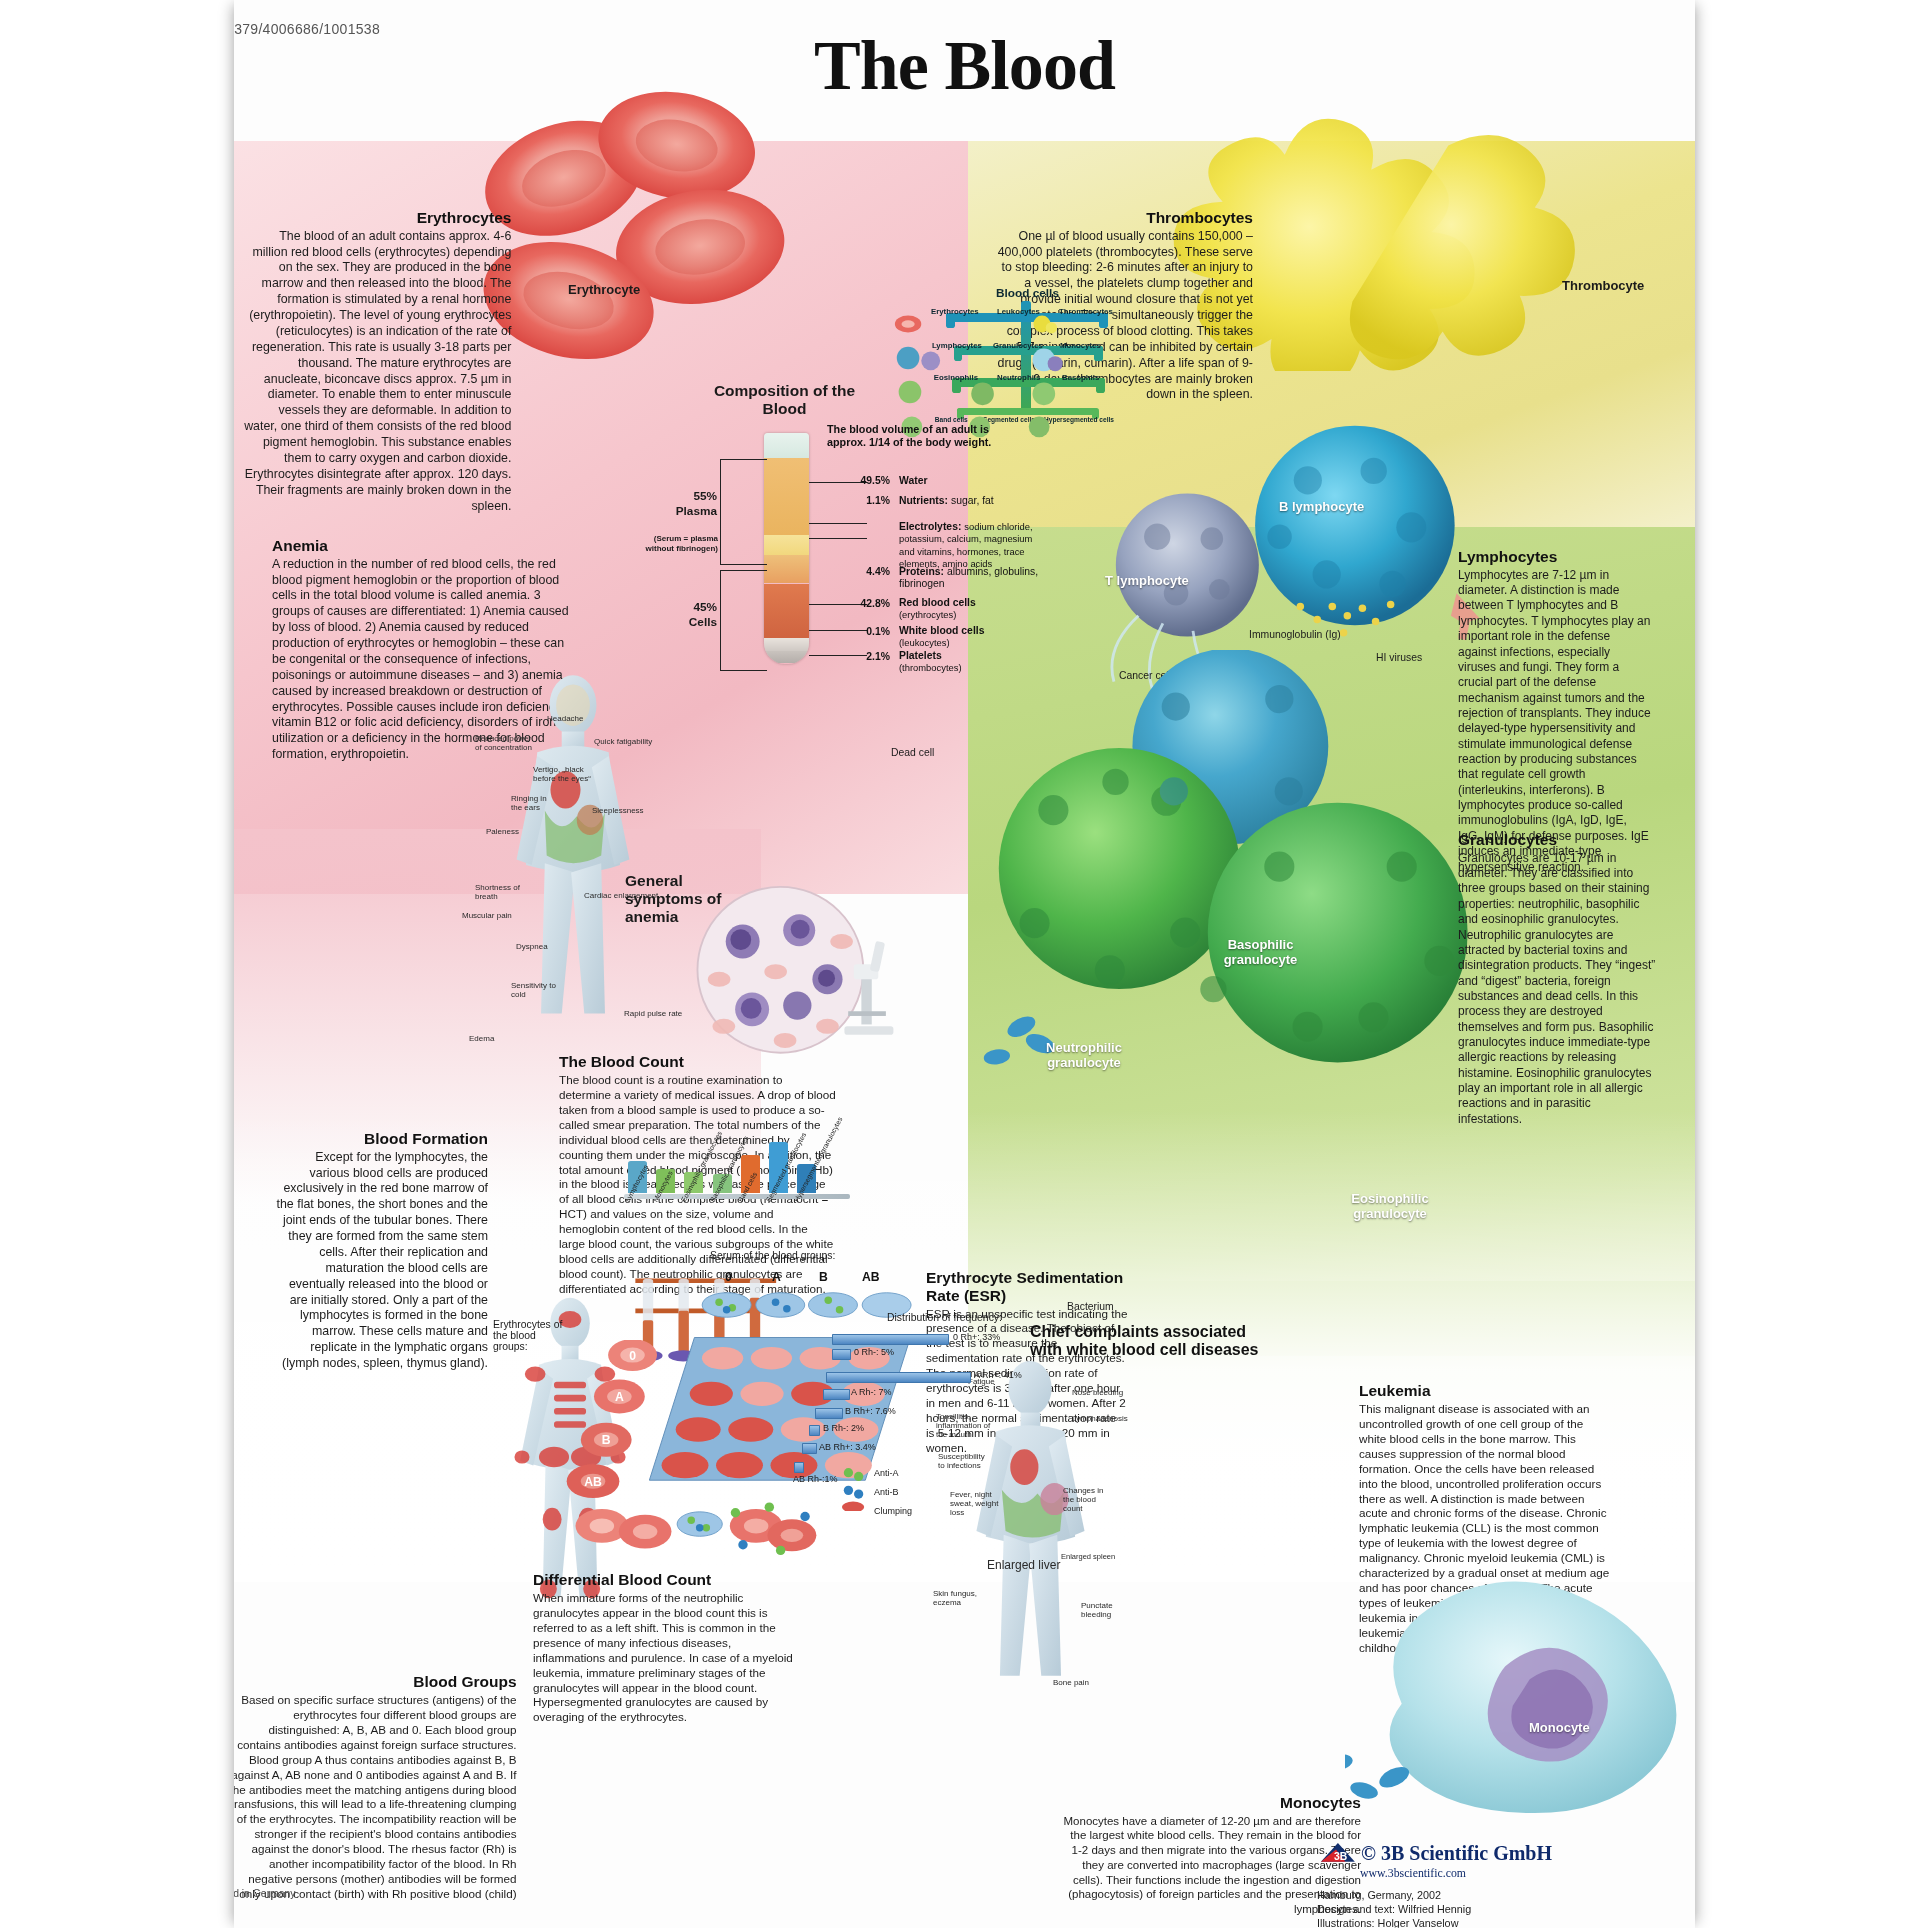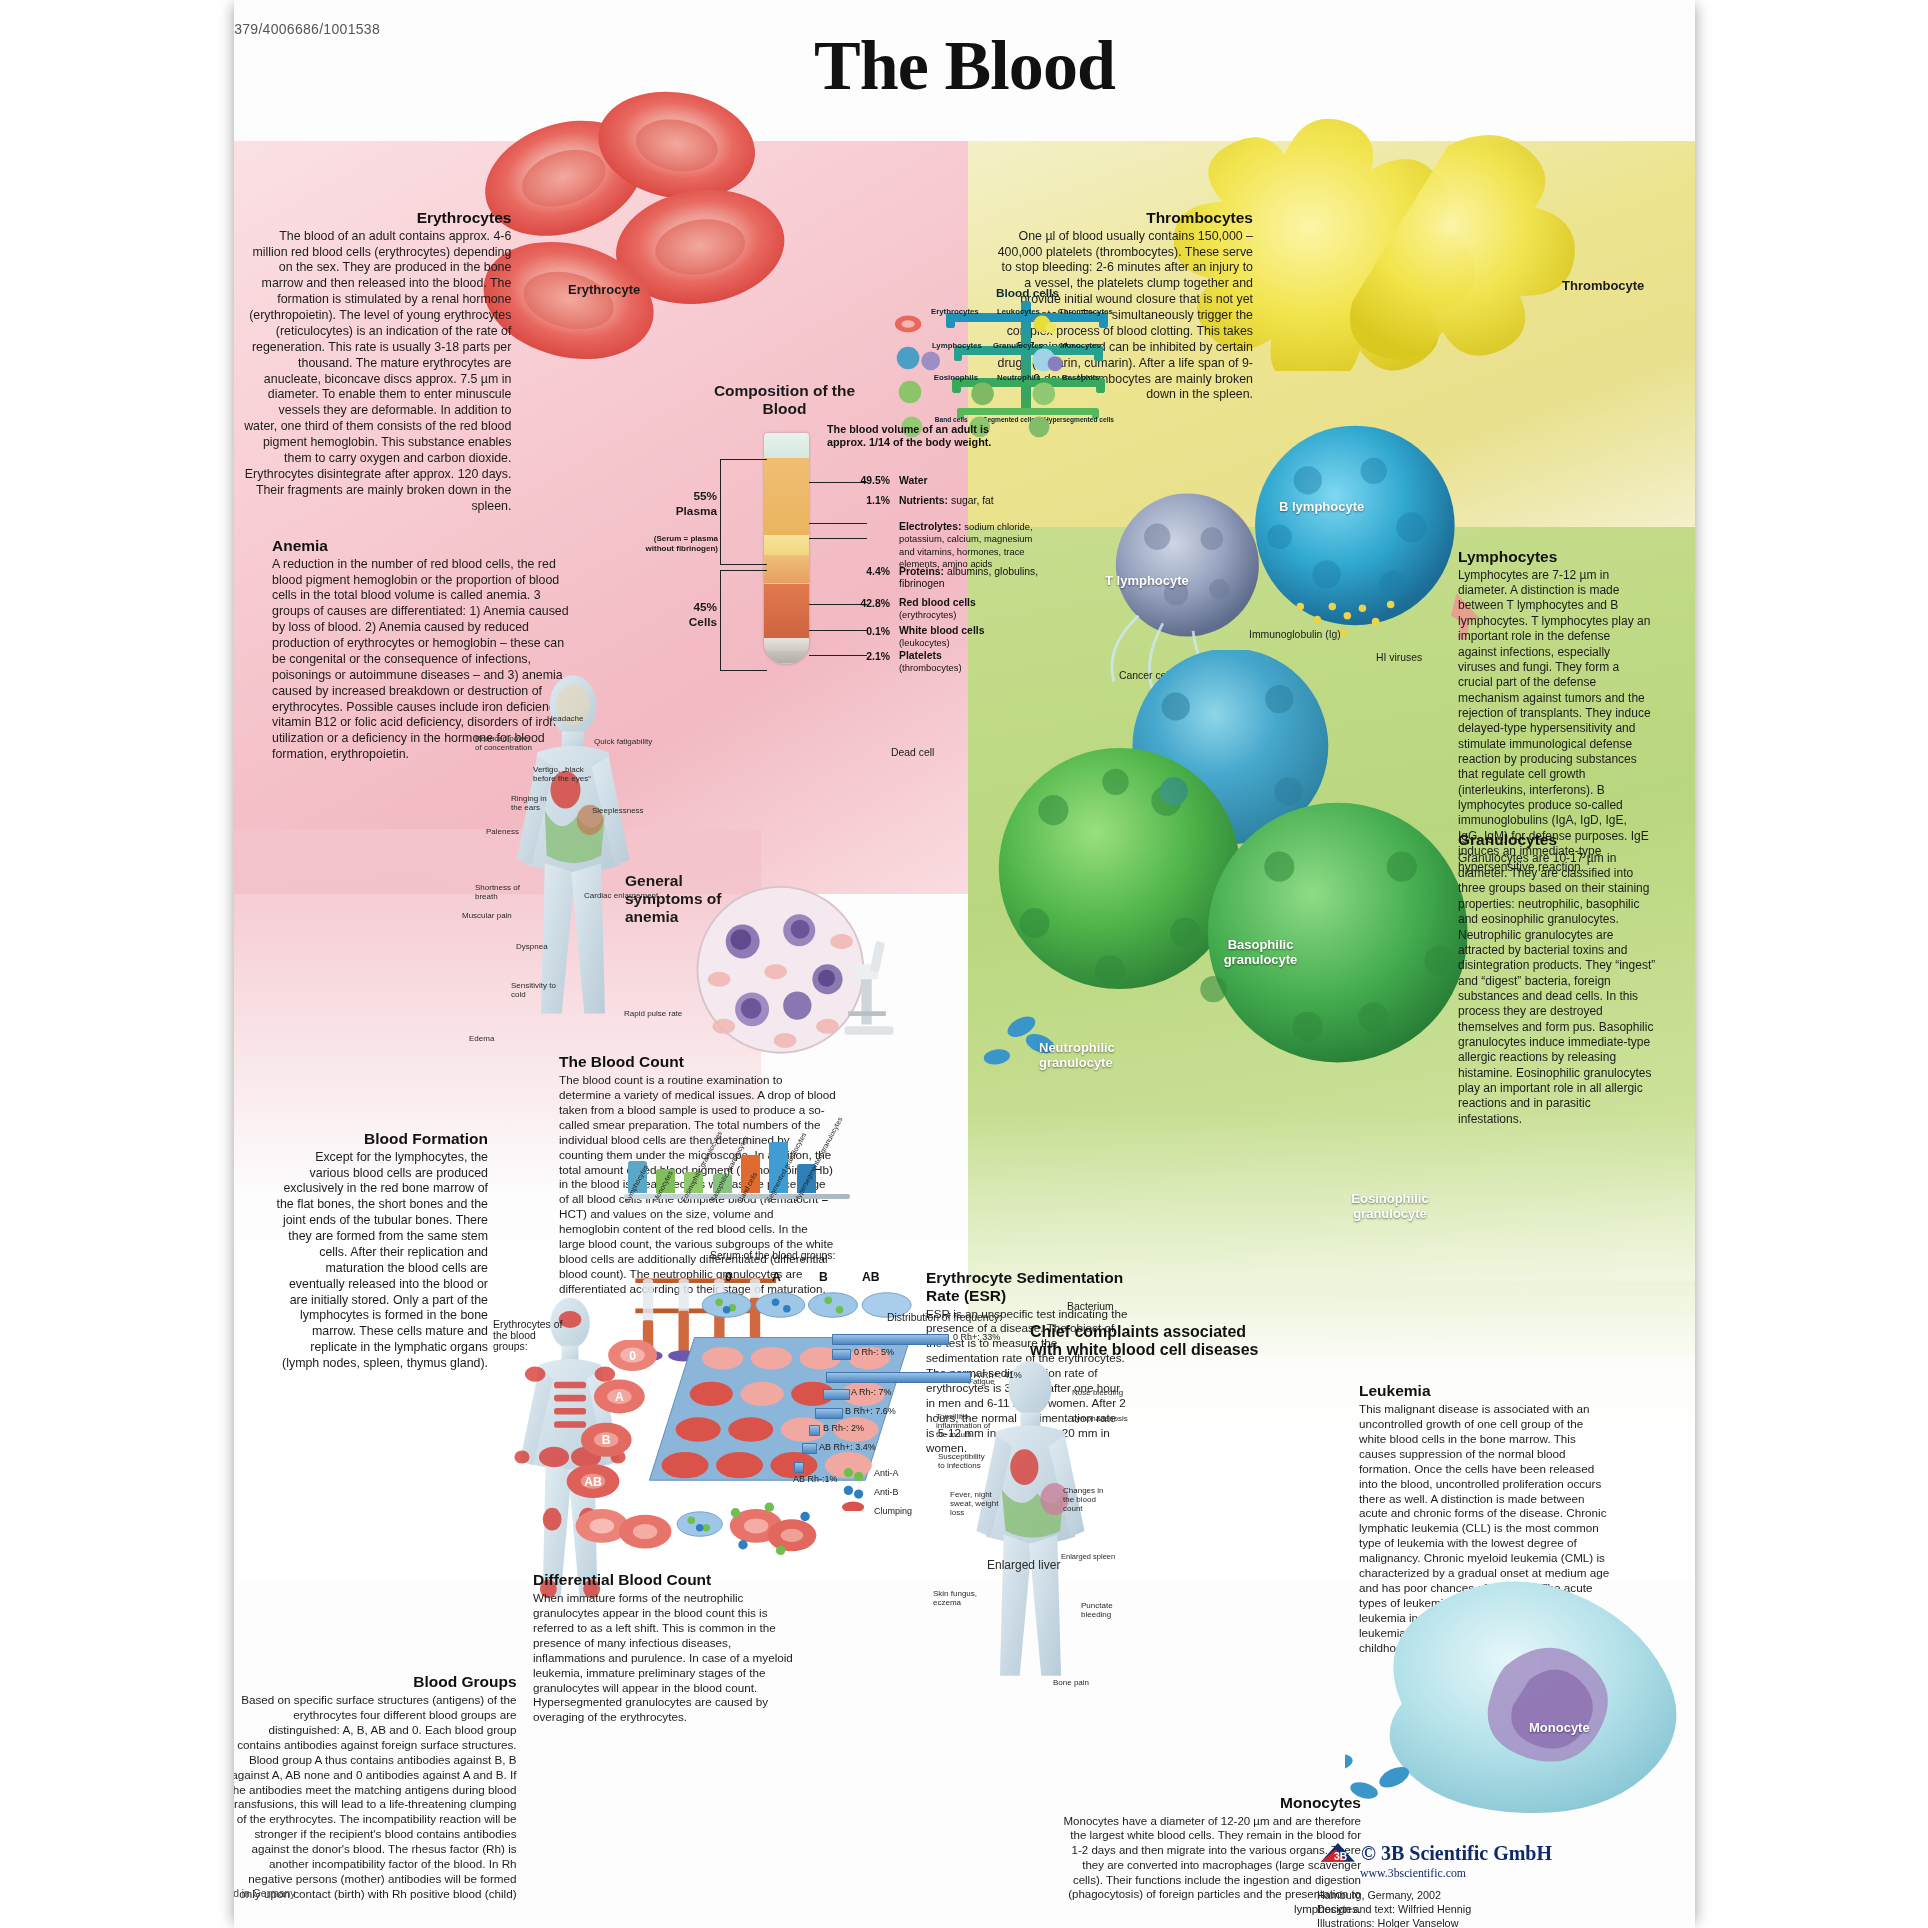--- a/index.html
+++ b/index.html
@@ -442,21 +442,21 @@
           <circle cx="258" cy="150" r="15"></circle>
       </g>
     </g>
     <g fill="#3a95c8">
       <ellipse cx="96" cy="400" rx="16" ry="9" transform="rotate(-28 96 400)"></ellipse>
       <ellipse cx="116" cy="418" rx="16" ry="9" transform="rotate(22 116 418)"></ellipse>
       <ellipse cx="70" cy="432" rx="14" ry="8" transform="rotate(-8 70 432)"></ellipse>
     </g>
   </svg>
   <div class="lab w" style="left:984px;top:937px;width:85px;white-space:normal;text-align:center;">Basophilic granulocyte</div>
-  <div class="lab w" style="left:805px;top:1040px;width:90px;white-space:normal;">Neutrophilic granulocyte</div>
+  <div class="lab w" style="left:805px;top:1040px;width:90px;white-space:normal;text-align:center;">Neutrophilic granulocyte</div>
   <div class="lab w" style="left:1111px;top:1191px;width:90px;white-space:normal;text-align:center;">Eosinophilic granulocyte</div>
   <div class="lab sm" style="left:833px;top:1301px;">Bacterium</div>
 
   <div class="tb ta-l" style="left:1224px;top:831px;width:198px;">
     <h3>Granulocytes</h3>
     <p style="font-size:12px;">Granulocytes are 10-17 µm in diameter. They are classified into three groups based on their staining properties: neutrophilic, basophilic and eosinophilic granulocytes. Neutrophilic granulocytes are attracted by bacterial toxins and disintegration products. They “ingest” and “digest” bacteria, foreign substances and dead cells. In this process they are destroyed themselves and form pus. Basophilic granulocytes induce immediate-type allergic reactions by releasing histamine. Eosinophilic granulocytes play an important role in all allergic reactions and in parasitic infestations.</p>
   </div>
 
   <div class="tb ta-r" style="left:42px;top:1130px;width:212px;">
     <h3>Blood Formation</h3>

